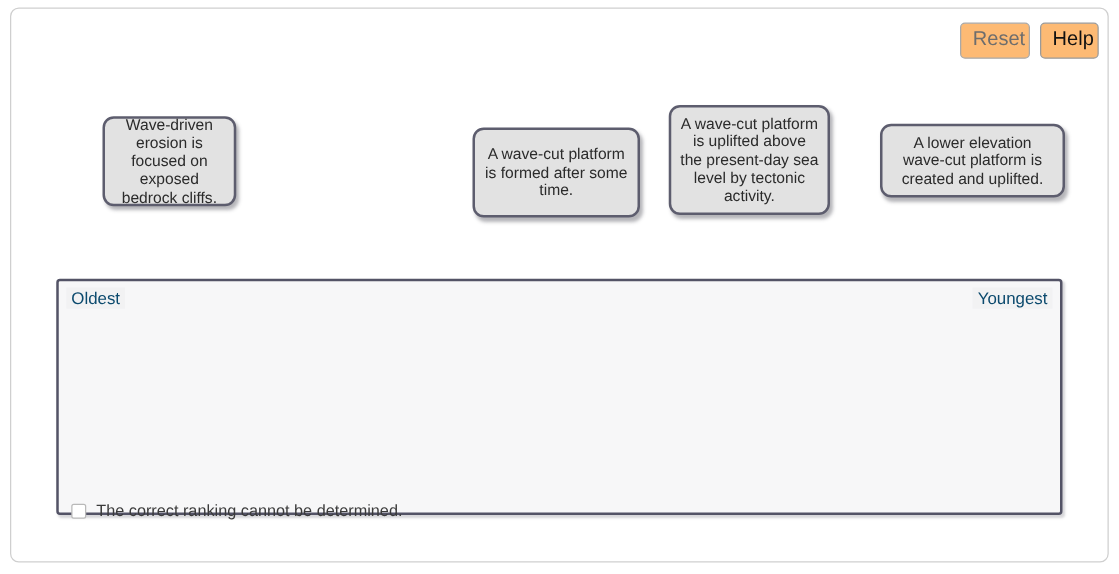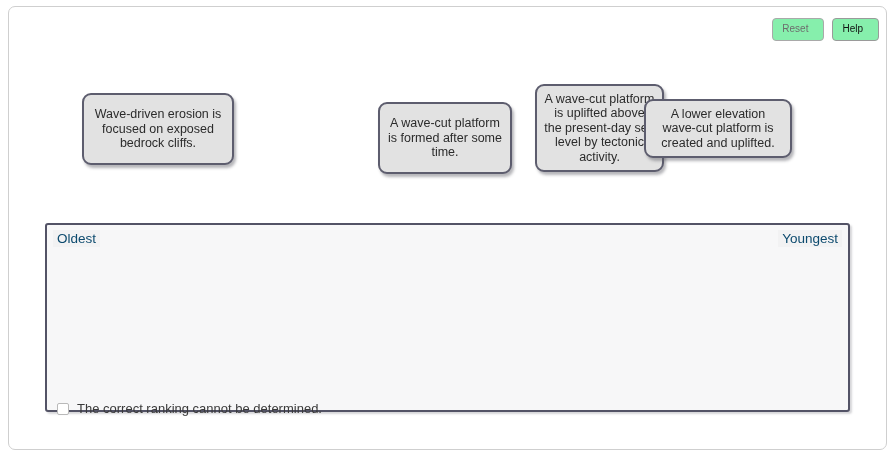--- a/index.html
+++ b/index.html
@@ -31,26 +31,26 @@
   .toolbar {
     position: absolute;
     right: 16px;
     top: 18px;
     display: flex;
     gap: 8px;
     align-items: center;
   }
   .tb-btn {
     font-family: "Liberation Sans", sans-serif;
-    font-size: 10px;
+    font-size: 16px;
     line-height: 1;
-    padding: 5px 15px 6px 9px;
+    padding: 5px 3px 6px 9px;
     border: 1px solid #9a9a9a;
     border-radius: 4px;
-    background: #86efac;
+    background: #fdba74;
     color: #111111;
     cursor: pointer;
     white-space: nowrap;
   }
   .tb-btn.muted {
     color: #6d6d6d;
     border-color: #a9a9a9;
   }
   
   .cards-layer {
@@ -71,25 +71,25 @@
     text-align: center;
     display: flex;
     align-items: center;
     justify-content: center;
     padding: 5px 7px;
     cursor: move;
     user-select: none;
   }
   .card span { display: block; width: 100%; }
   
-  #card-0 { left: 82px;  top: 93px;  width: 152px; height: 72px; text-align: center; }
+  #card-0 { left: 82px;  top: 93px;  width: 107px; height: 72px; text-align: center; }
   #card-1 { left: 219px; top: 69px;  width: 145px; height: 112px; }
   #card-2 { left: 378px; top: 102px;  width: 134px; height: 72px; justify-content: flex-end; }
   #card-3 { left: 523px; top: 84px;  width: 129px; height: 88px; margin-left: 12px; }
-  #card-4 { left: 644px; top: 99px;  width: 148px; height: 59px; }
+  #card-4 { left: 704px; top: 99px;  width: 148px; height: 59px; }
 
   
   .dropzone {
     position: absolute;
     left: 45px;
     top: 223px;
     width: 805px;
     height: 189px;
     box-sizing: border-box;
     background: #f7f7f8;

